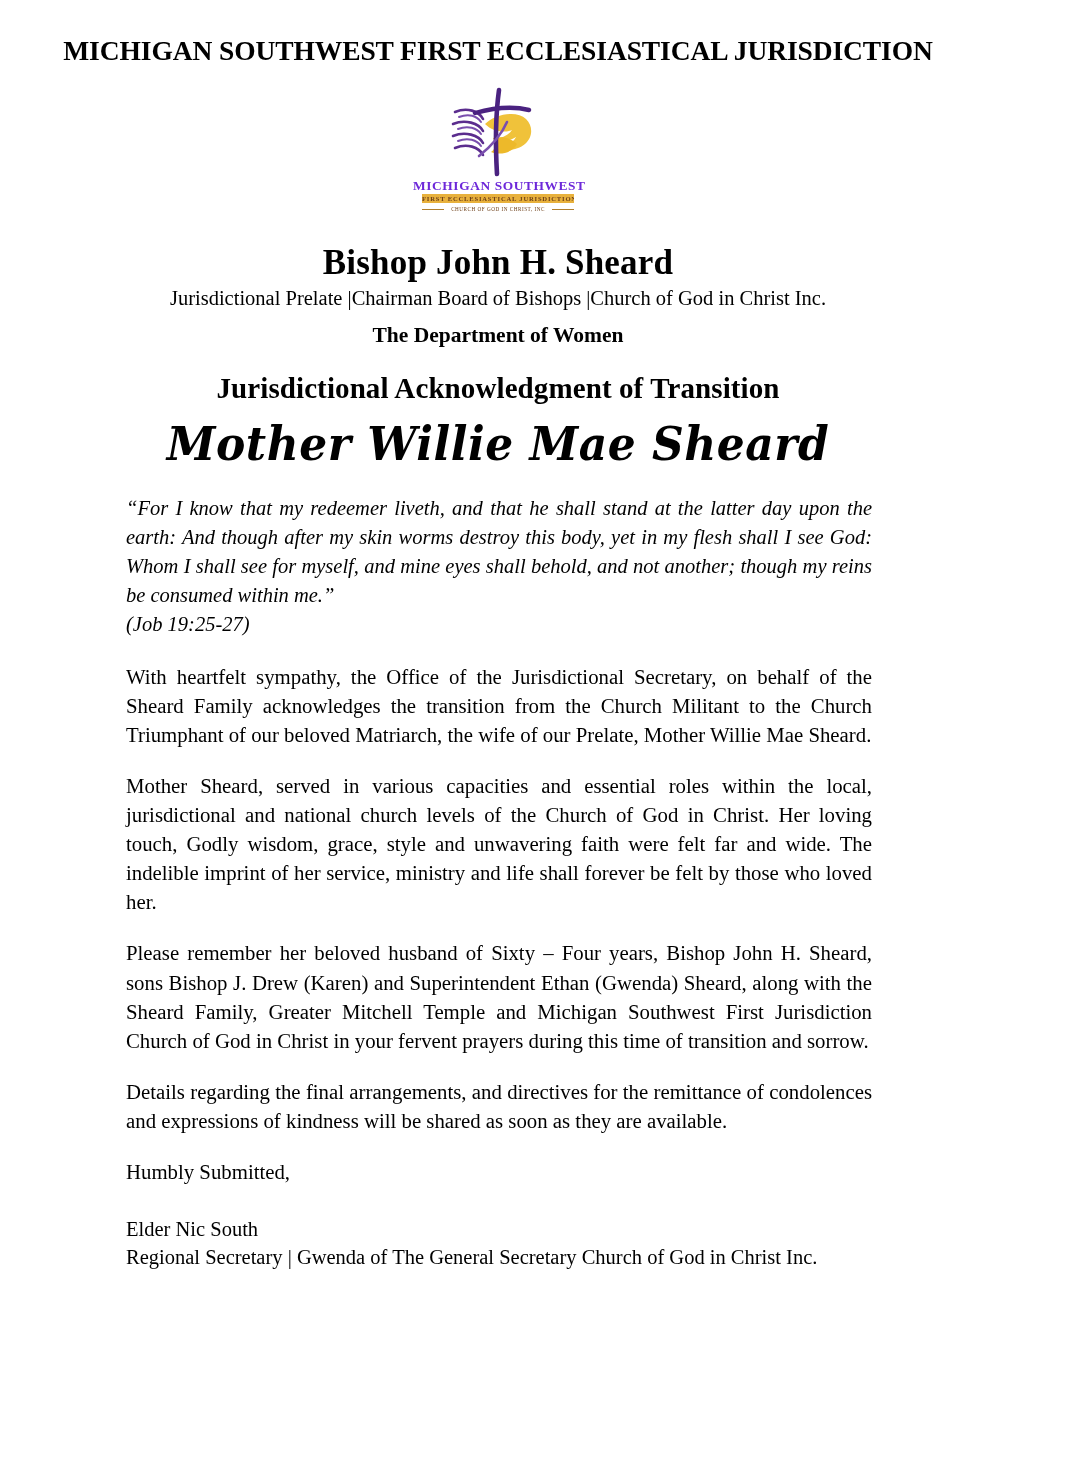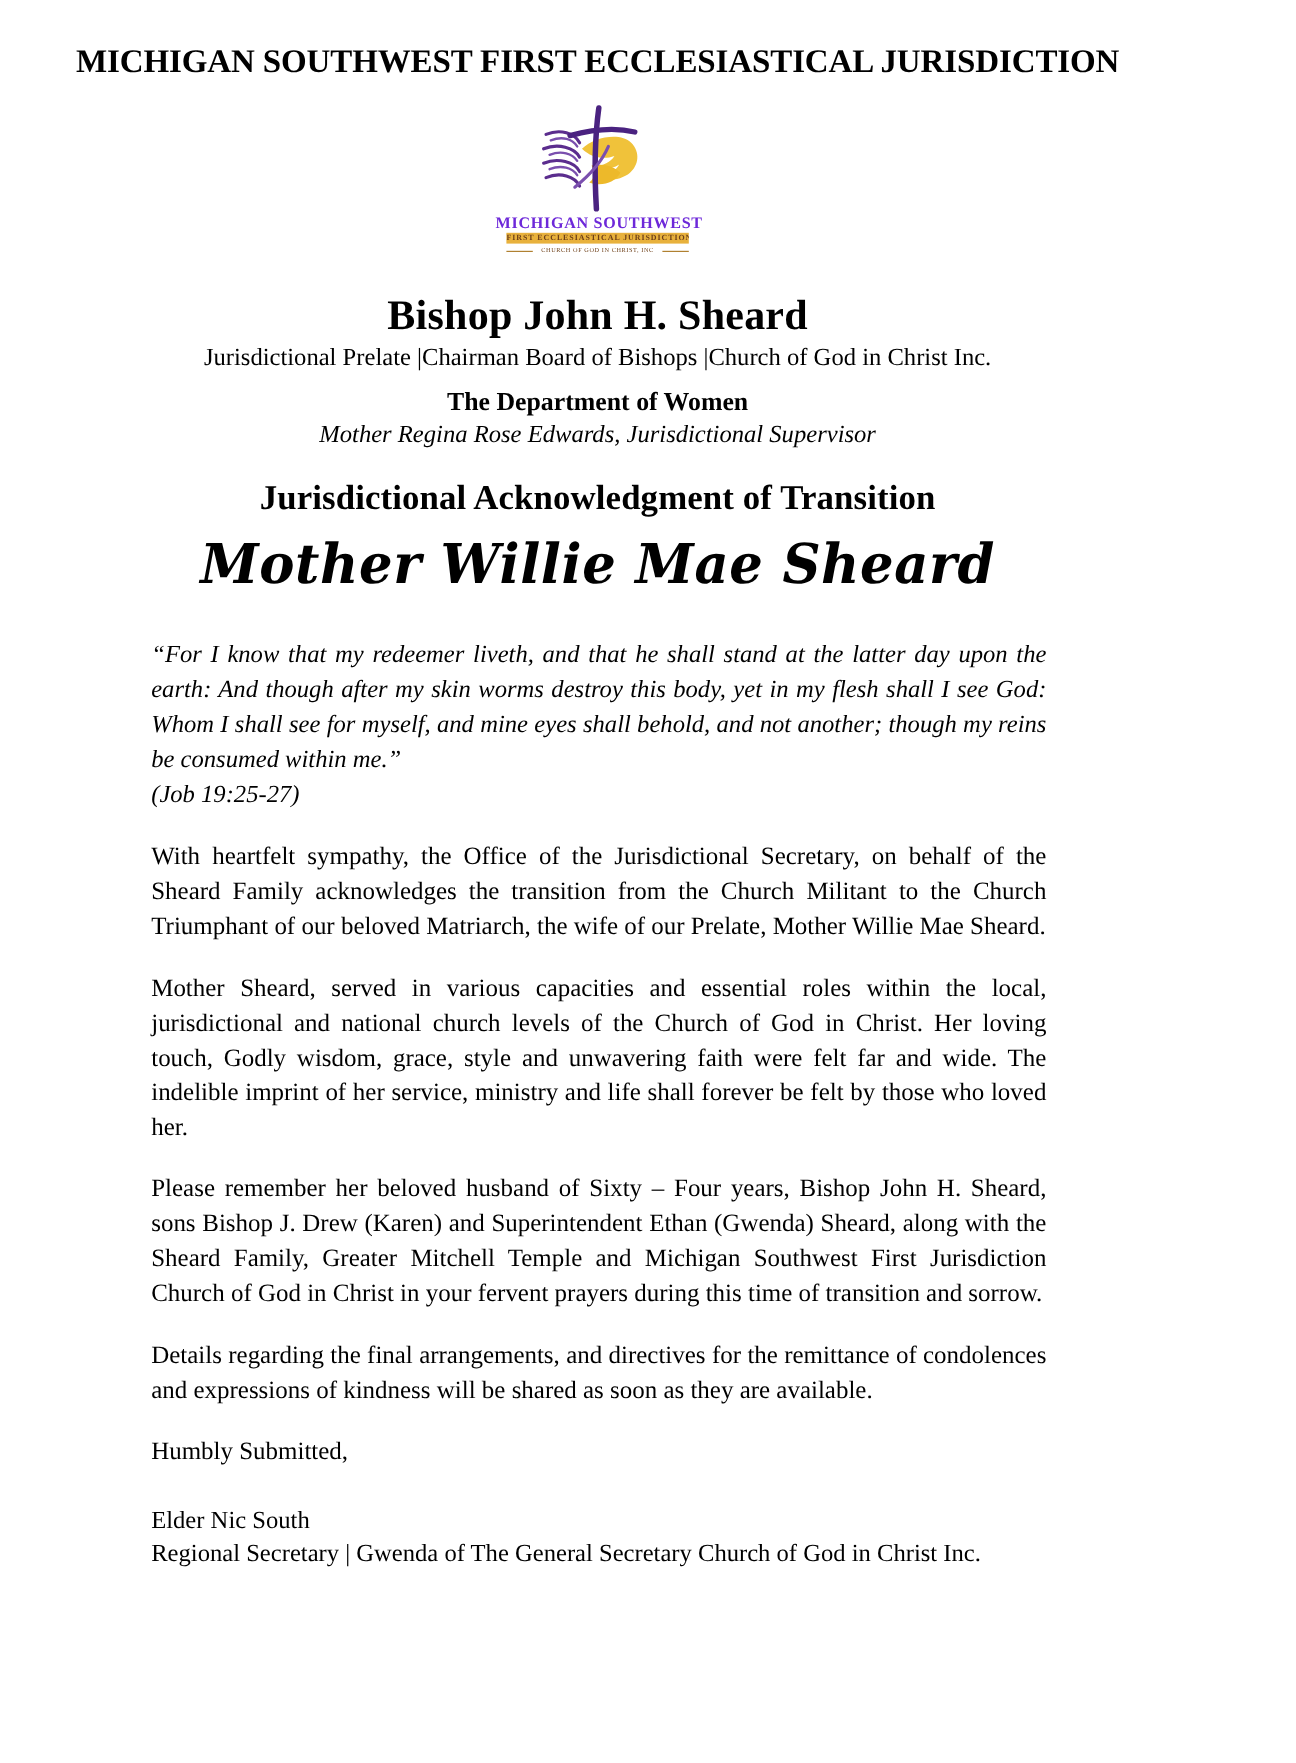--- a/index.html
+++ b/index.html
@@ -157,21 +157,21 @@
     font-weight: bold;
     font-size: 44px;
     line-height: 1.18;
     letter-spacing: 0.5px;
     transform: scaleY(1.04);
   }
   .content {
     position: absolute;
     left: 126px;
     right: 124px;
-    top: 11px;
+    top: 0;
   }
   .scripture {
     font-style: italic;
     font-size: 20.5px;
     line-height: 1.42;
     text-align: justify;
     margin-top: 24px;
   }
   .scripture .ref {
     font-style: italic;
@@ -242,21 +242,20 @@
     </div>
   </div>
 
   <div class="prelate">
     <div class="prelate-name">Bishop John H. Sheard</div>
     <div class="prelate-roles">Jurisdictional Prelate |Chairman Board of Bishops |Church of God in Christ Inc.</div>
   </div>
 
   <div class="dept">
     <div class="dept-title">The Department of Women</div>
-    <div class="dept-sup">Mother Regina Rose Edwards, Jurisdictional Supervisor</div>
   </div>
 
   <div class="ack-title">Jurisdictional Acknowledgment of Transition</div>
 
   <div class="honoree">Mother Willie Mae Sheard</div>
 
   <div class="content" style="position:relative;left:0;right:0;margin:0 124px 0 126px;">
 
     <div class="scripture">
       <span>“For I know that my redeemer liveth, and that he shall stand at the latter day upon the earth: And though after my skin worms destroy this body, yet in my flesh shall I see God: Whom I shall see for myself, and mine eyes shall behold, and not another; though my reins be consumed within me.”</span>

